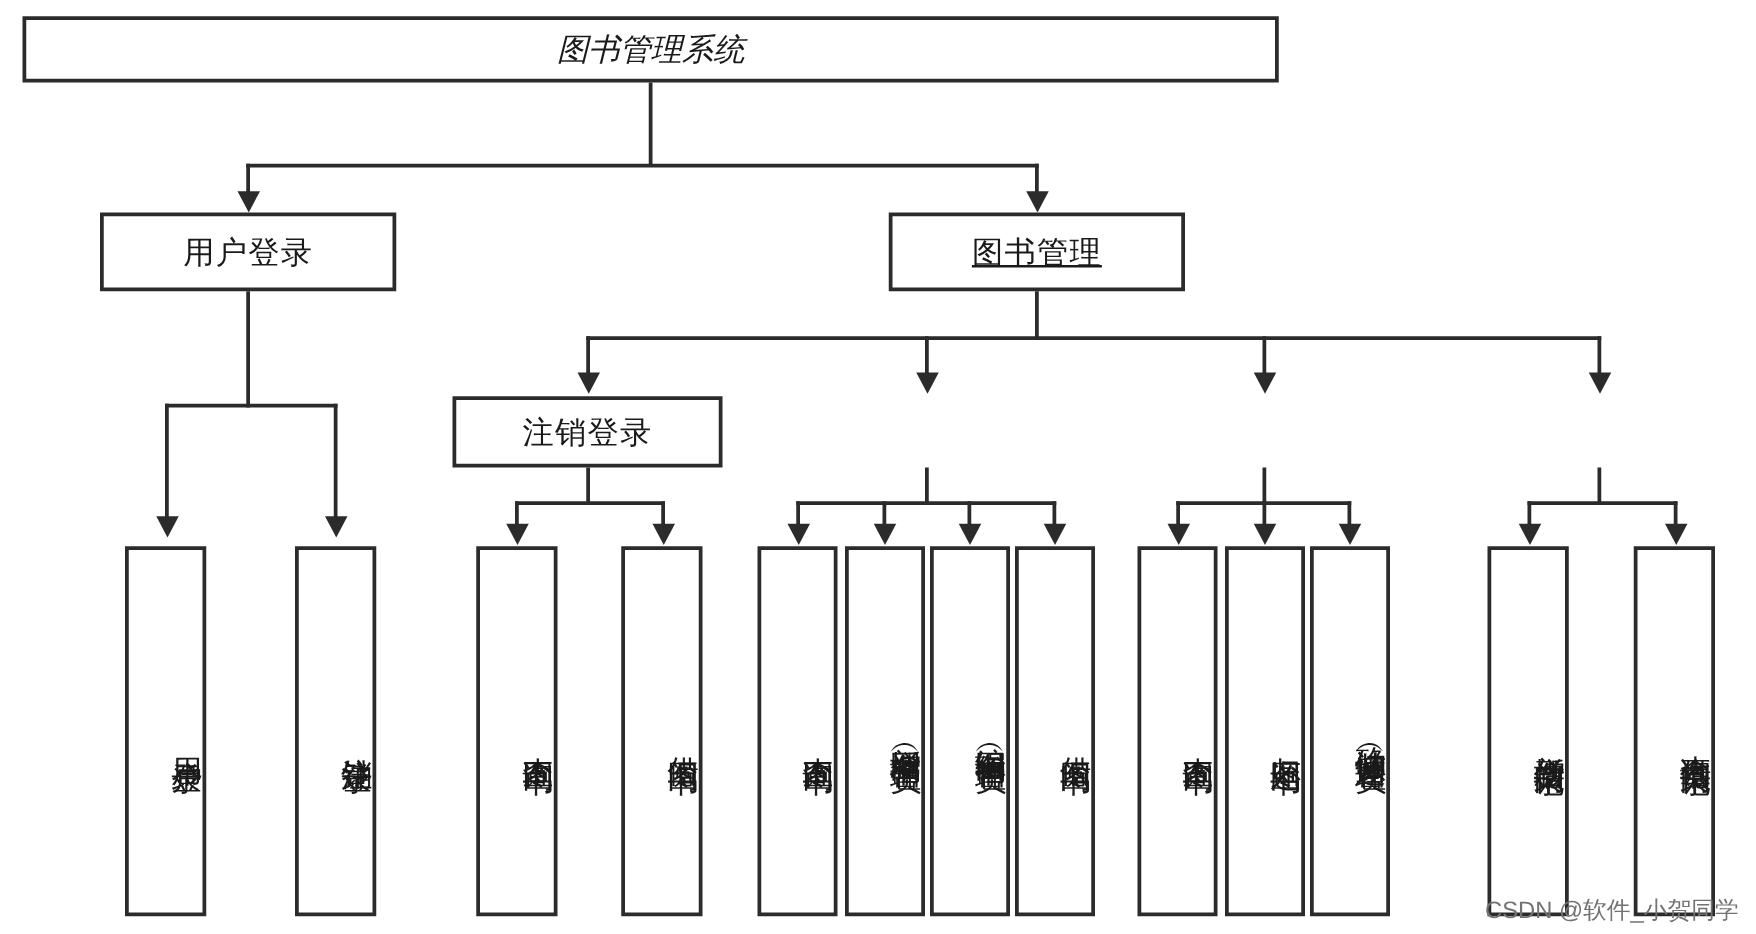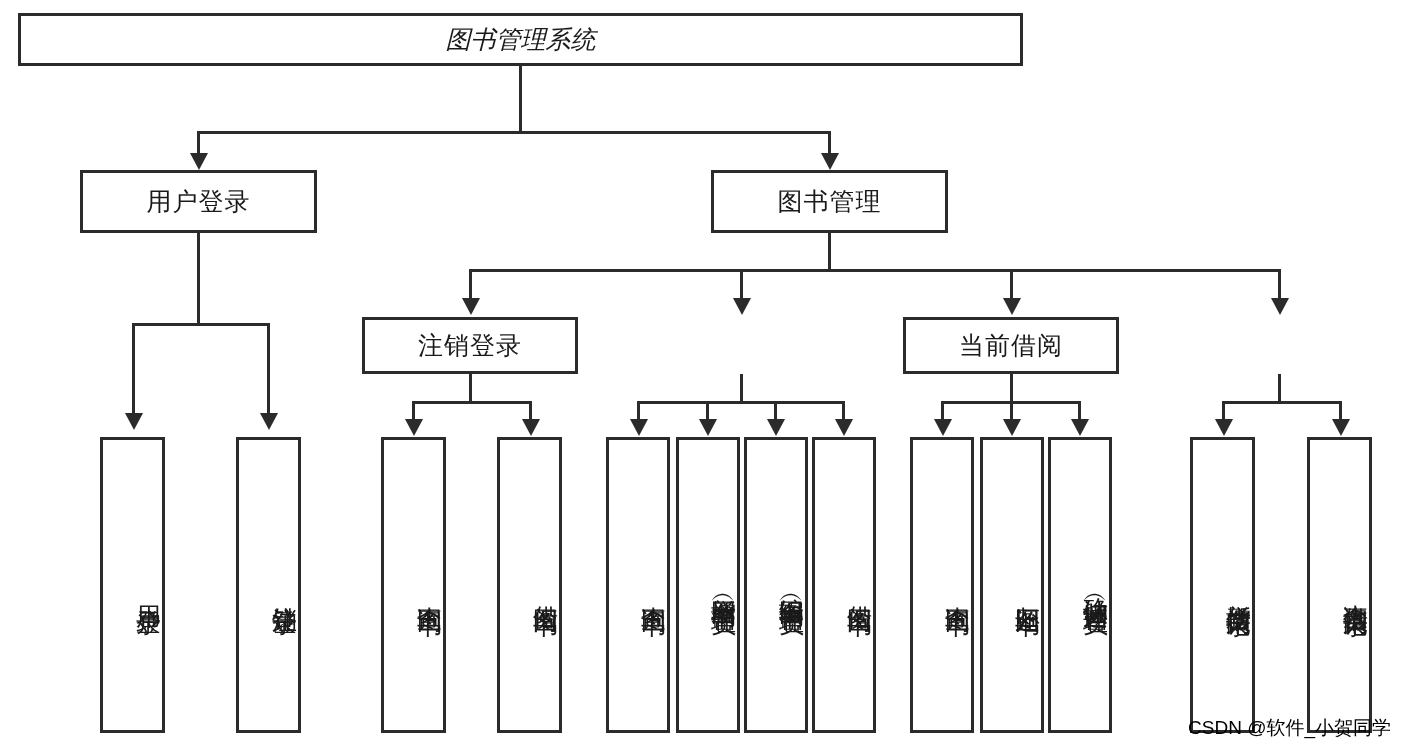--- a/index.html
+++ b/index.html
@@ -63,21 +63,21 @@
     border-left: 9px solid transparent;
     border-right: 9px solid transparent;
     border-top: 17px solid #2b2b2b;
   }
   
   #watermark {
     position: absolute;
     right: 14px;
     bottom: 6px;
     font-size: 19px;
-    color: #000000;
+    color: #737373;
     white-space: nowrap;
     font-family: "Liberation Sans", "DejaVu Sans", sans-serif;
   }
 </style>
 </head>
 <body>
 
 <div id="canvas">
 
   <div class="node root" style="left:18px; top:13px; width:1005px; height:53px;font-style:italic;">
@@ -87,21 +87,21 @@
   <div class="ln v" style="left:519px; top:66px; width:3px; height:67px;"></div>
   <div class="ln h" style="left:197px; top:131px; width:634px; height:3px;"></div>
   <div class="ln v" style="left:197px; top:131px; width:3px; height:24px;"></div>
   <div class="arrow" style="left:190px; top:153px;"></div>
   <div class="ln v" style="left:828px; top:131px; width:3px; height:24px;"></div>
   <div class="arrow" style="left:821px; top:153px;"></div>
 
   <div class="node h-node" style="left:80px; top:170px; width:237px; height:63px;">
     <span>用户登录</span>
   </div>
-  <div class="node h-node" style="left:711px; top:170px; width:237px; height:63px;">
+  <div class="node h-node" style="left:711px; top:170px; width:237px; height:63px;text-decoration:underline;">
     <span>图书管理</span>
   </div>
 
   <div class="ln v" style="left:197px; top:233px; width:3px; height:93px;"></div>
   <div class="ln h" style="left:132px; top:323px; width:138px; height:3px;"></div>
   <div class="ln v" style="left:132px; top:323px; width:3px; height:92px;"></div>
   <div class="arrow" style="left:125px; top:413px;"></div>
   <div class="ln v" style="left:267px; top:323px; width:3px; height:92px;"></div>
   <div class="arrow" style="left:260px; top:413px;"></div>
 
@@ -112,23 +112,20 @@
   <div class="ln v" style="left:740px; top:269px; width:3px; height:31px;"></div>
   <div class="arrow" style="left:733px; top:298px;"></div>
   <div class="ln v" style="left:1010px; top:269px; width:3px; height:31px;"></div>
   <div class="arrow" style="left:1003px; top:298px;"></div>
   <div class="ln v" style="left:1278px; top:269px; width:3px; height:31px;"></div>
   <div class="arrow" style="left:1271px; top:298px;"></div>
 
   <div class="node h-node" style="left:362px; top:317px; width:216px; height:57px;">
     <span>注销登录</span>
   </div>
-  <div class="node h-node" style="left:903px; top:317px; width:216px; height:57px;">
-    <span>当前借阅</span>
-  </div>
 
   <div class="ln v" style="left:469px; top:374px; width:3px; height:30px;"></div>
   <div class="ln h" style="left:412px; top:401px; width:120px; height:3px;"></div>
   <div class="ln v" style="left:412px; top:401px; width:3px; height:20px;"></div>
   <div class="arrow" style="left:405px; top:419px;"></div>
   <div class="ln v" style="left:529px; top:401px; width:3px; height:20px;"></div>
   <div class="arrow" style="left:522px; top:419px;"></div>
 
   <div class="ln v" style="left:740px; top:374px; width:3px; height:30px;"></div>
   <div class="ln h" style="left:637px; top:401px; width:208px; height:3px;"></div>

